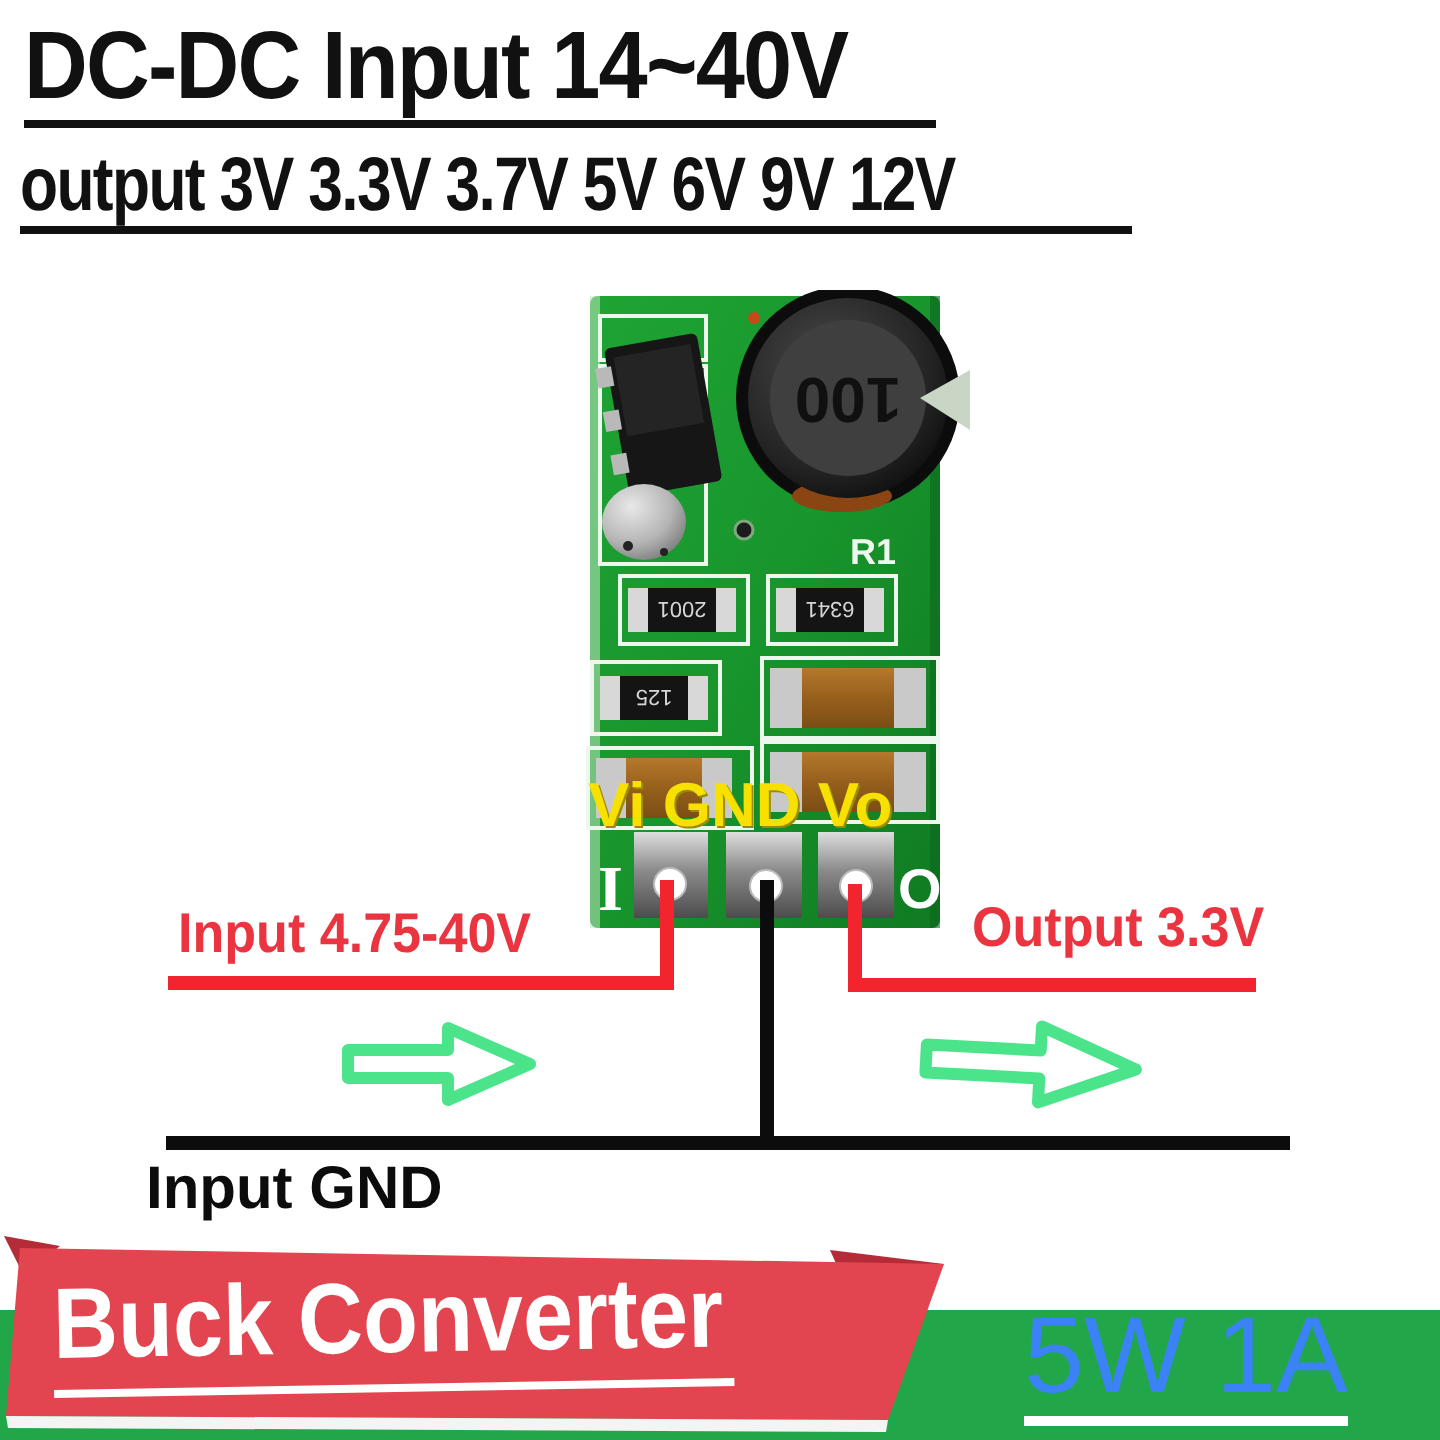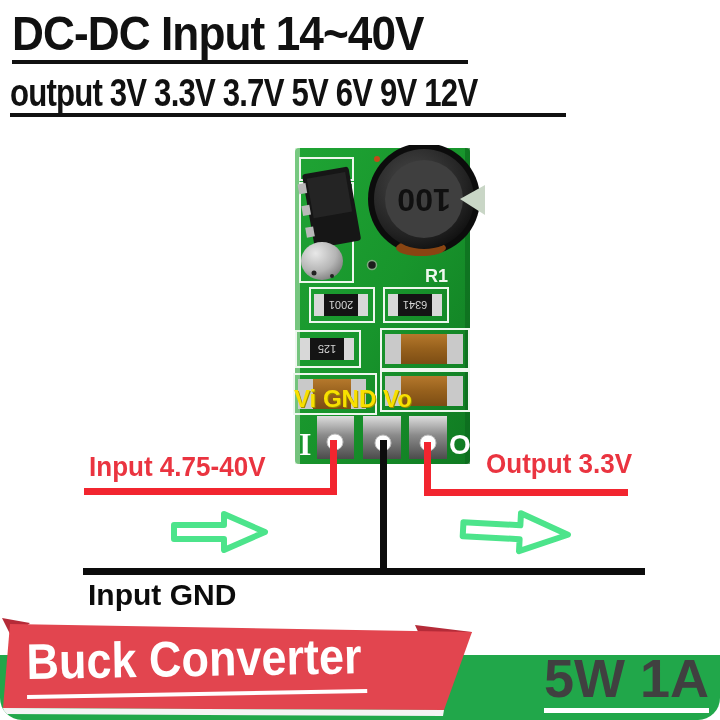--- a/index.html
+++ b/index.html
@@ -1,37 +1,37 @@
 <!DOCTYPE html>
 <html><head>
 <meta charset="utf-8">
 <style>
   html,body{margin:0;padding:0;background:#ffffff;}
   #stage{
     position:relative;width:720px;height:720px;overflow:hidden;
-    background:#ffffff;font-family:"Liberation Sans",sans-serif;border-radius:22px;
+    background:#ffffff;font-family:"Liberation Sans",sans-serif;
   }
   .abs{position:absolute;}
 
   
   .title{
     left:12px;top:6px;font-size:48px;font-weight:bold;color:#111;
     letter-spacing:-1px;transform:scaleX(.92);transform-origin:left top;white-space:nowrap;
   }
   .title-underline{left:12px;top:60px;width:456px;height:4px;background:#111;}
   .subtitle{
     left:10px;top:72px;font-size:38px;font-weight:bold;color:#111;
     letter-spacing:-1px;transform:scaleX(.82);transform-origin:left top;white-space:nowrap;
   }
   .subtitle-underline{left:10px;top:113px;width:556px;height:4px;background:#111;}
 
   
   .pcb-svg{left:288px;top:145px;}
   .pin-row-label{
-    left:294px;top:385px;width:190px;font-size:24px;font-weight:bold;color:#f8e000;
+    left:294px;top:385px;width:190px;font-size:31px;font-weight:bold;color:#f8e000;
     white-space:nowrap;letter-spacing:0px;text-shadow:1px 1px 0 #9a8c00;
   }
 
   
   .wire{background:#f2252f;}
   .blackline{background:#0c0c0c;}
   #input-wire{left:330px;top:440px;width:7px;height:55px;}
   #input-line{left:84px;top:488px;width:253px;height:7px;}
   #output-wire{left:424px;top:442px;width:7px;height:54px;}
   #output-line{left:424px;top:489px;width:204px;height:7px;}
@@ -39,32 +39,32 @@
   #gnd-line{left:83px;top:568px;width:562px;height:7px;}
 
   .red-label{
     font-size:28px;font-weight:bold;color:#ea3440;white-space:nowrap;
     transform:scaleX(.93);transform-origin:left top;
   }
   #input-voltage-label{left:89px;top:451px;}
   #output-voltage-label{left:486px;top:448px;}
 
   .gnd-label{font-size:30px;font-weight:bold;color:#0c0c0c;white-space:nowrap;}
-  #input-gnd-label{left:88px;top:578px;}
+  #input-gnd-label{left:73px;top:578px;}
   #output-gnd-label{left:472px;top:572px;}
 
   .flow-arrow{pointer-events:none;}
   #input-flow-arrow{left:170px;top:510px;}
   #output-flow-arrow{left:458px;top:508px;transform:rotate(3deg);}
 
   
   .green-band{left:0;top:655px;width:720px;height:65px;background:#21a74a;}
   .rating-label{
-    left:512px;top:650px;font-size:54px;font-weight:bold;color:#404040;white-space:nowrap;
-    border-bottom:5px solid #ffffff;padding-bottom:1px;line-height:1.05;margin-left:32px;
+    left:512px;top:650px;font-size:54px;font-weight:normal;color:#3b82f6;white-space:nowrap;
+    border-bottom:5px solid #ffffff;padding-bottom:1px;line-height:1.05;
   }
   .ribbon-svg{left:0;top:615px;}
   .banner-label{
     left:26px;top:636px;font-size:50px;font-weight:bold;color:#ffffff;white-space:nowrap;
     transform:rotate(-1deg) scaleX(.9);transform-origin:left top;
     border-bottom:4px solid #ffffff;padding:0 6px 6px 0;line-height:1.05;
   }
 </style>
 </head>
 <body>

